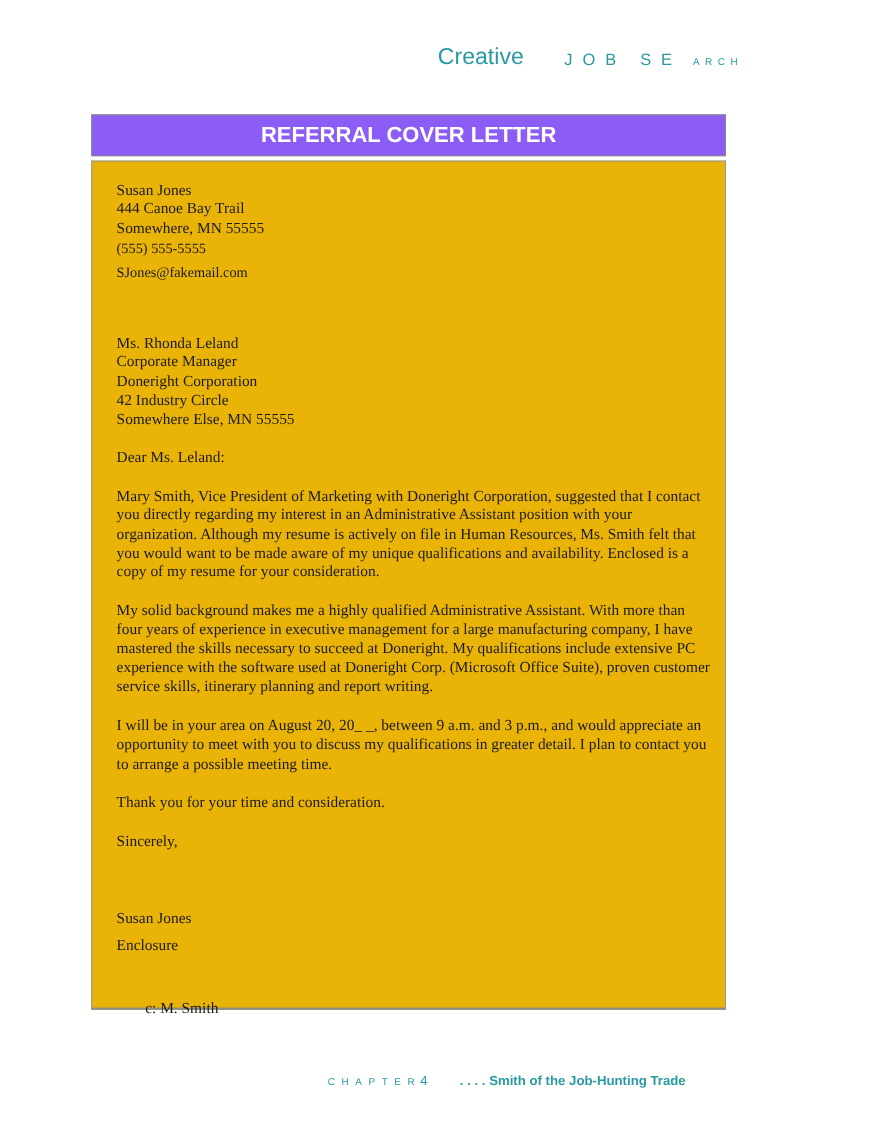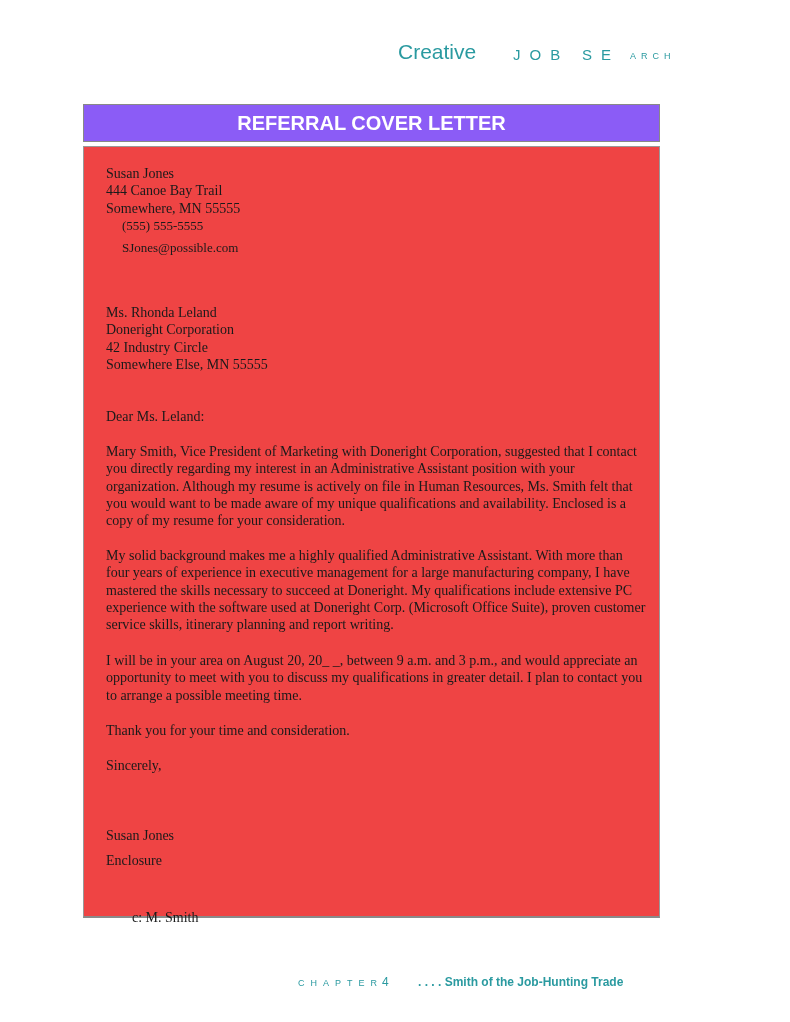--- a/index.html
+++ b/index.html
@@ -17,25 +17,25 @@
     .brand-arch { position: absolute; left: 232px; top: 11px; font-size: 9px; letter-spacing: 5px; }
 
     .title-bar {
       position: absolute; left: 83px; top: 104px; width: 575px; height: 36px;
       background: #8b5cf6; border: 1px solid #888;
       color: #fff; font-family: "Liberation Sans", sans-serif; font-weight: bold;
       font-size: 20px; text-align: center; line-height: 36px;
     }
     .letter-box {
       position: absolute; left: 83px; top: 146px; width: 575px; height: 769px;
-      background: #ef4444; border: 1px solid #999; border-bottom: 2px solid #8a8a8a;
+      background: #eab308; border: 1px solid #999; border-bottom: 2px solid #8a8a8a;
     }
     .line { display: block; white-space: nowrap; }
     .p { position: absolute; left: 22px; width: 540px; font-size: 14px; line-height: 17.3px; }
-    .small { font-size: 13px; margin-left: 16px; }
+    .small { font-size: 13px; }
 
     .footer {
       position: absolute; top: 975px; left: 298px; height: 16px; white-space: nowrap;
       font-family: "Liberation Sans", sans-serif; color: #2a9aa0;
     }
     .chapter-word { position: absolute; left: 0; top: 3px; font-size: 9px; letter-spacing: 6px; }
     .chapter-num { position: absolute; left: 84px; top: 0; font-size: 12px; }
     .chapter-title { position: absolute; left: 120px; top: 0; font-size: 12px; font-weight: bold; }
   </style>
 </head>
@@ -49,26 +49,27 @@
 </div>
 
 <div class="title-bar">REFERRAL COVER LETTER</div>
 
 <div class="letter-box">
   <div class="p" style="top:18px;">
     <span class="line">Susan Jones</span>
     <span class="line">444 Canoe Bay Trail</span>
     <span class="line">Somewhere, MN 55555</span>
     <span class="line small">(555) 555-5555</span>
-    <span class="line small" style="margin-top:5px;">SJones@possible.com</span>
+    <span class="line small" style="margin-top:5px;">SJones@fakemail.com</span>
   </div>
 
 
   <div class="p" style="top:157px;">
     <span class="line">Ms. Rhonda Leland</span>
+    <span class="line">Corporate Manager</span>
     <span class="line">Doneright Corporation</span>
     <span class="line">42 Industry Circle</span>
     <span class="line">Somewhere Else, MN 55555</span>
   </div>
 
   <div class="p" style="top:261px;">Dear Ms. Leland:</div>
 
   <div class="p" style="top:296px;">Mary Smith, Vice President of Marketing with Doneright Corporation, suggested that I contact you directly regarding my interest in an Administrative Assistant position with your organization. Although my resume is actively on file in Human Resources, Ms. Smith felt that you would want to be made aware of my unique qualifications and availability. Enclosed is a copy of my resume for your consideration.</div>
   <div class="p" style="top:400px;">My solid background makes me a highly qualified Administrative Assistant. With more than four years of experience in executive management for a large manufacturing company, I have mastered the skills necessary to succeed at Doneright. My qualifications include extensive PC experience with the software used at Doneright Corp. (Microsoft Office Suite), proven customer service skills, itinerary planning and report writing.</div>
   <div class="p" style="top:505px;">I will be in your area on August 20, 20_ _, between 9 a.m. and 3 p.m., and would appreciate an opportunity to meet with you to discuss my qualifications in greater detail. I plan to contact you to arrange a possible meeting time.</div>

